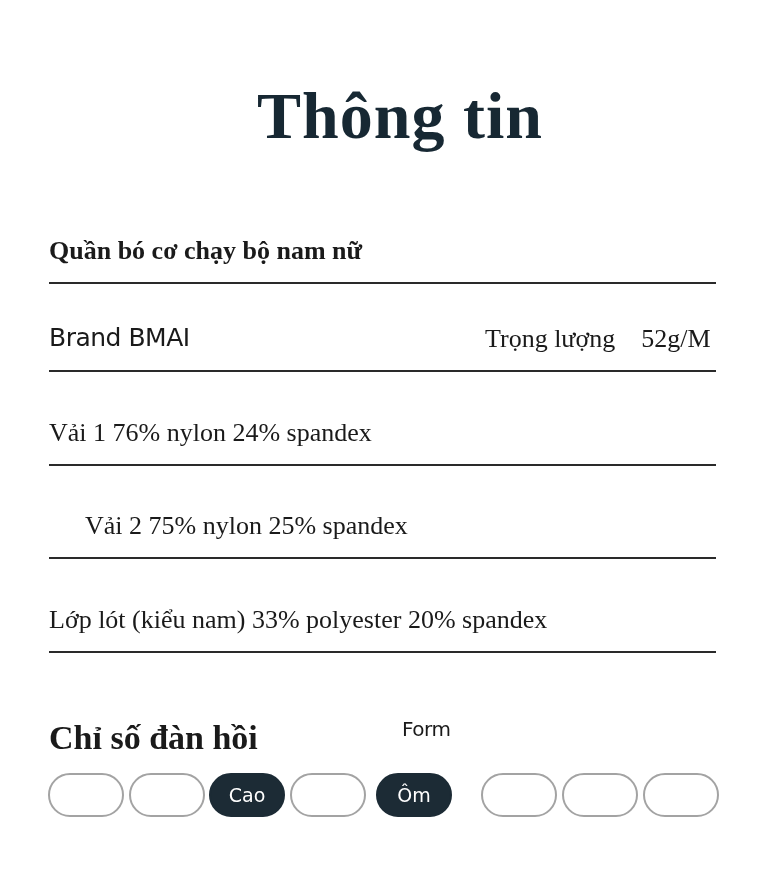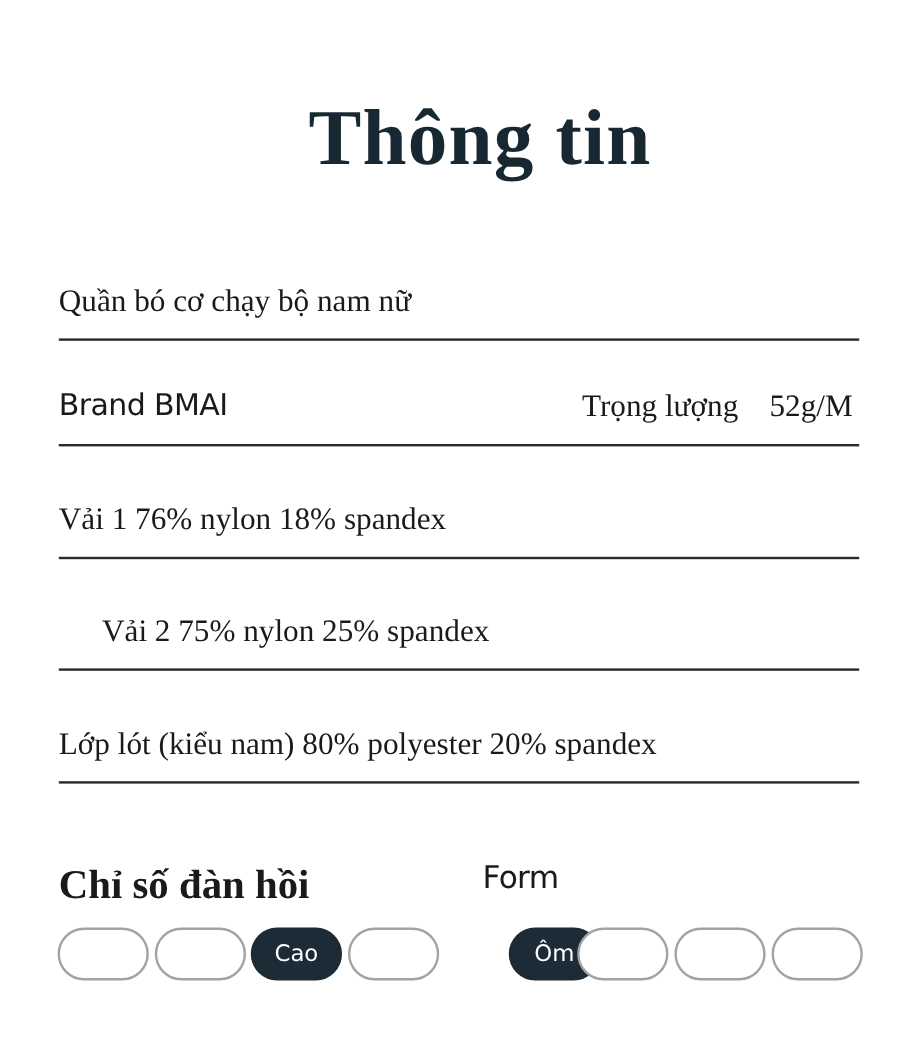--- a/index.html
+++ b/index.html
@@ -11,54 +11,54 @@
     }
     .row-text {
       position: absolute; left: 49px;
       font-family: "Liberation Serif", serif; font-size: 26px; color: #1a1a1a; white-space: nowrap;
     }
     .sans { font-family: "DejaVu Sans", sans-serif; font-size: 25px; letter-spacing: -0.5px; }
     .divider { position: absolute; left: 49px; width: 667px; height: 2px; background: #2a2a2a; }
     .weight { position: absolute; left: 485px; top: 324px; font-family: "Liberation Serif", serif; font-size: 26px; white-space: nowrap; }
     .weight .val { margin-left: 26px; }
     .section-label-serif { position: absolute; left: 49px; top: 719px; font-family: "Liberation Serif", serif; font-weight: bold; font-size: 34px; }
-    .section-label-sans { position: absolute; left: 402px; top: 717px; font-family: "DejaVu Sans", sans-serif; font-size: 26px; letter-spacing: -0.5px; }
+    .section-label-sans { position: absolute; left: 402px; top: 717px; font-family: "DejaVu Sans", sans-serif; font-size: 20px; letter-spacing: -0.5px; }
     .pill {
       position: absolute; top: 773px; width: 72px; height: 40px; border: 2px solid #a3a3a3; border-radius: 22px;
       background: #fff; box-sizing: content-box; display: flex; align-items: center; justify-content: center;
       font-family: "DejaVu Sans", sans-serif; font-size: 19px; color: #fff; cursor: pointer;
     }
     .pill.active { background: #1c2b35; border-color: #1c2b35; }
   </style>
 </head>
 <body>
 
 <div class="title">Thông tin</div>
 
-<div class="row-text" style="top:236px;">Quần bó cơ chạy bộ nam nữ</div>
+<div class="row-text" style="top:236px;font-weight:bold;">Quần bó cơ chạy bộ nam nữ</div>
 <div class="divider" style="top:282px;"></div>
 
 <div class="row-text sans" style="top:323px;">Brand BMAI</div>
 <div class="weight">
   <span>Trọng lượng</span><span class="val">52g/M</span>
 </div>
 <div class="divider" style="top:370px;"></div>
 
-<div class="row-text" style="top:418px;">Vải 1 76% nylon 18% spandex</div>
+<div class="row-text" style="top:418px;">Vải 1 76% nylon 24% spandex</div>
 <div class="divider" style="top:464px;"></div>
 
 <div class="row-text" style="top:511px;margin-left:36px;">Vải 2 75% nylon 25% spandex</div>
 <div class="divider" style="top:557px;"></div>
 
-<div class="row-text" style="top:605px;">Lớp lót (kiểu nam) 80% polyester 20% spandex</div>
+<div class="row-text" style="top:605px;">Lớp lót (kiểu nam) 33% polyester 20% spandex</div>
 <div class="divider" style="top:651px;"></div>
 
 <div class="section-label-serif">Chỉ số đàn hồi</div>
 <div class="pill" style="left:48px;"></div>
 <div class="pill" style="left:129px;"></div>
 <div class="pill active" style="left:209px;">Cao</div>
 <div class="pill" style="left:290px;"></div>
 
 <div class="section-label-sans">Form</div>
-<div class="pill active" style="left:424px;text-align:right;">Ôm</div>
+<div class="pill active" style="left:376px;text-align:right;">Ôm</div>
 <div class="pill" style="left:481px;"></div>
 <div class="pill" style="left:562px;"></div>
 <div class="pill" style="left:643px;"></div>
 
 </body></html>

